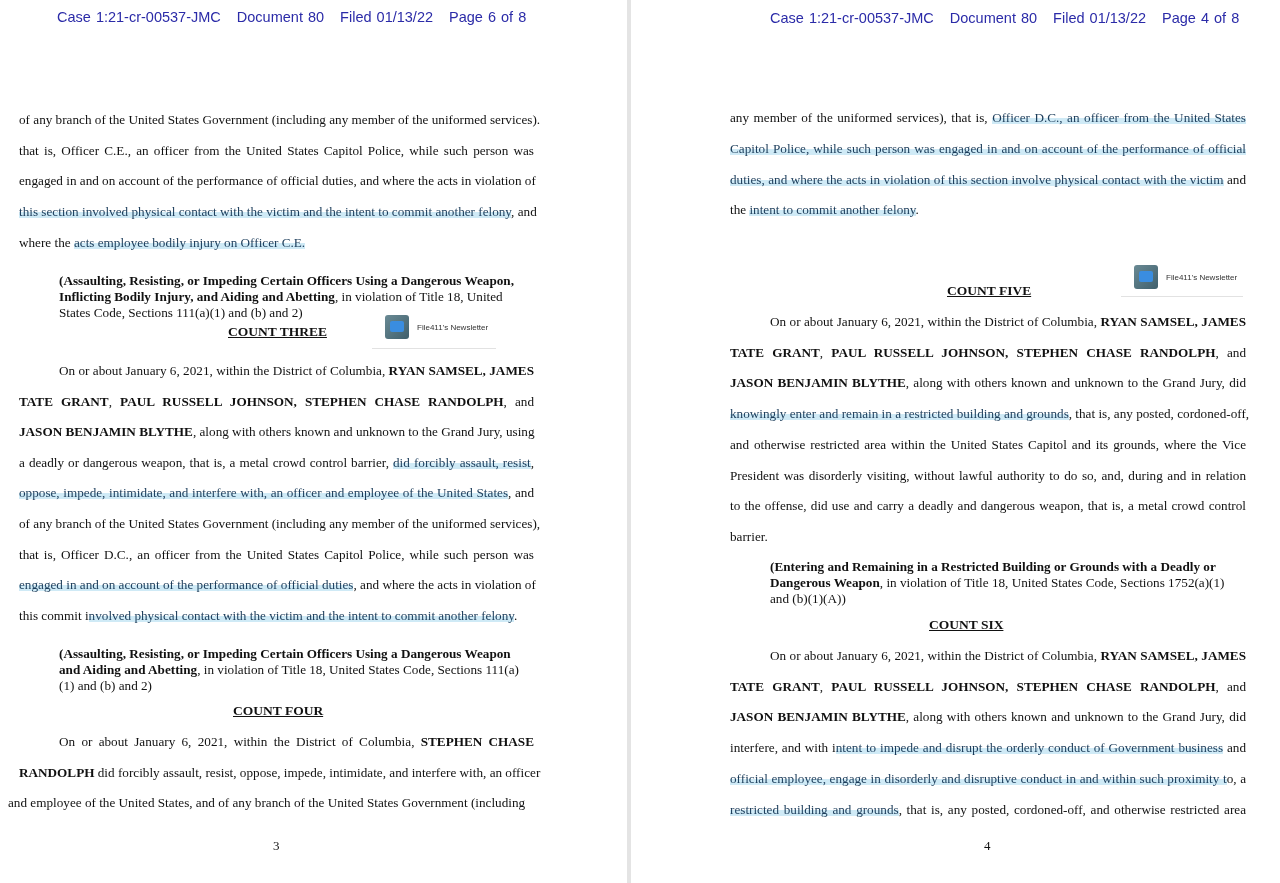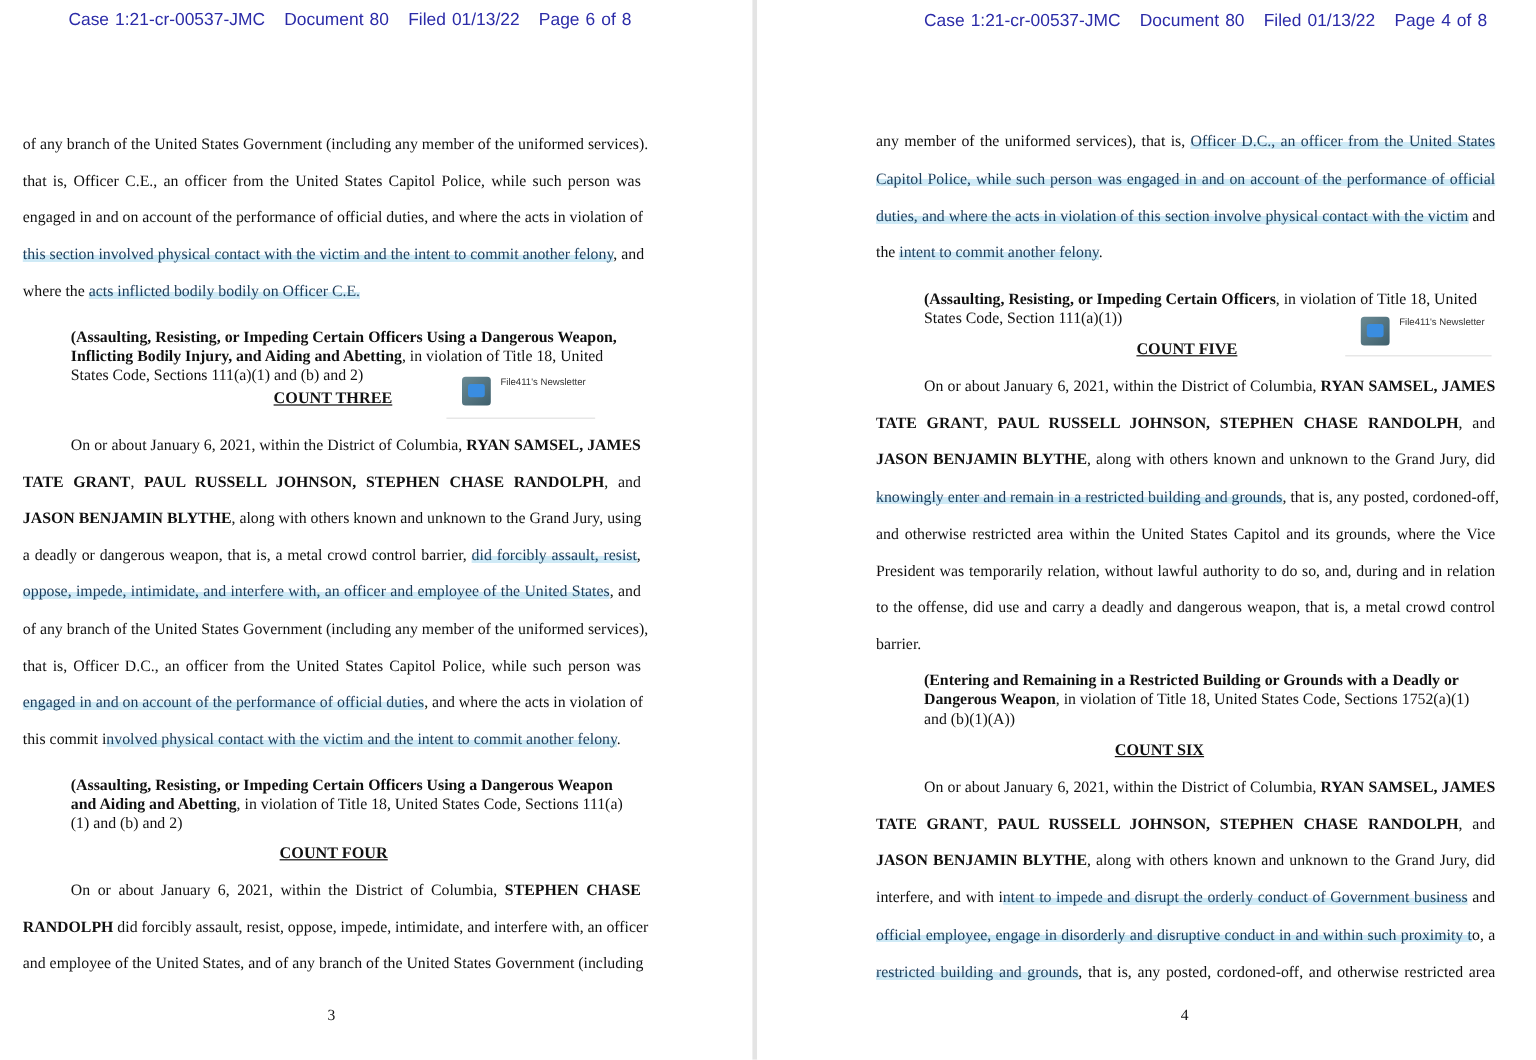--- a/index.html
+++ b/index.html
@@ -10,21 +10,21 @@
   .divider { position: absolute; left: 627px; top: 0; width: 4px; height: 883px; background: #e4e4e4; }
   .header { position: absolute; top: 9px; font-family: "Liberation Sans", sans-serif; font-size: 14.5px; color: #2b2ba8; white-space: nowrap; word-spacing: 1px; }
   .header span { margin-right: 11px; }
   .line { position: absolute; font-size: 13.2px; white-space: nowrap; line-height: 16px; }
   .just { text-align: justify; text-align-last: justify; }
   .hl { background: linear-gradient(to bottom, transparent 55%, #cfeaf6 55%, #cfeaf6 95%, transparent 95%); color: #1b3c5a; }
   b { font-weight: bold; }
   .caption { position: absolute; font-size: 13.2px; line-height: 16px; }
   .count-title { position: absolute; font-size: 13.5px; font-weight: bold; text-decoration: underline; white-space: nowrap; }
   .page-num { position: absolute; font-size: 13px; }
-  .newsletter { position: absolute; display: flex; align-items: flex-start; height: 26px; }
+  .newsletter { position: absolute; display: flex; align-items: center; height: 26px; }
   .newsletter .nl-icon { width: 24px; height: 24px; border-radius: 3px; background: linear-gradient(135deg, #6a8a94, #3f5f6c); position: relative; margin-right: 8px; }
   .newsletter .nl-icon::after { content: ""; position: absolute; left: 5px; top: 6px; width: 14px; height: 11px; background: #3a8de0; border-radius: 2px; }
   .newsletter .nl-label { font-family: "Liberation Sans", sans-serif; font-size: 8px; color: #333; }
   .newsletter-rule { position: absolute; height: 1px; background: #e2e2e2; }
 </style>
 </head>
 <body>
 
 <div class="page" id="page-left">
   <div class="header" style="left:57px;">
@@ -32,21 +32,21 @@
     <span>Document 80</span>
     <span>Filed 01/13/22</span>
     <span>Page 6 of 8</span>
   </div>
 
   <div>
       <div class="line just" style="left: 19px; width: 515px; top: 112px;"><span>of any branch of the United States Government (including any member of the uniformed services).</span></div>
       <div class="line just" style="left: 19px; width: 515px; top: 142.7px;"><span>that is, Officer C.E., an officer from the United States Capitol Police, while such person was</span></div>
       <div class="line just" style="left: 19px; width: 515px; top: 173.4px;"><span>engaged in and on account of the performance of official duties, and where the acts in violation of</span></div>
       <div class="line just" style="left: 19px; width: 515px; top: 204.1px;"><span class="hl">this section involved physical contact with the victim and the intent to commit another felony</span><span>, and</span></div>
-      <div class="line" style="left: 19px; width: 515px; top: 234.8px;"><span>where the </span><span class="hl">acts inflicted bodily bodily on Officer C.E.</span></div>
+      <div class="line" style="left: 19px; width: 515px; top: 234.8px;"><span>where the </span><span class="hl">acts employee bodily injury on Officer C.E.</span></div>
     </div>
 
   <div class="caption" style="left:59px; top:273px; width:475px;">
     <b>(Assaulting, Resisting, or Impeding Certain Officers Using a Dangerous Weapon, Inflicting Bodily Injury, and Aiding and Abetting</b><span>, in violation of Title 18, United States Code, Sections 111(a)(1) and (b) and 2)</span>
   </div>
 
   <div class="count-title" style="left:228px; top:324px;">COUNT THREE</div>
 
   <div class="newsletter" style="left:385px; top:314px;">
     <div class="nl-icon"></div>
@@ -68,21 +68,21 @@
 
   <div class="caption" style="left:59px; top:646px; width:475px;">
     <b>(Assaulting, Resisting, or Impeding Certain Officers Using a Dangerous Weapon and Aiding and Abetting</b><span>, in violation of Title 18, United States Code, Sections 111(a)(1) and (b) and 2)</span>
   </div>
 
   <div class="count-title" style="left:233px; top:703px;">COUNT FOUR</div>
 
   <div>
       <div class="line just" style="left: 59px; width: 475px; top: 734px;"><span>On or about January 6, 2021, within the District of Columbia, </span><b>STEPHEN CHASE</b></div>
       <div class="line just" style="left: 19px; width: 515px; top: 764.7px;"><b>RANDOLPH</b><span> did forcibly assault, resist, oppose, impede, intimidate, and interfere with, an officer</span></div>
-      <div class="line just" style="left: 19px; width: 515px; top: 795.4px;"><span>and employee of the United States, and of any branch of the United States Government (including</span></div>
+      <div class="line just" style="left: 8px; width: 515px; top: 795.4px;"><span>and employee of the United States, and of any branch of the United States Government (including</span></div>
     </div>
 
   <div class="page-num" style="left:273px; top:838px;">3</div>
 </div>
 
 <div class="divider"></div>
 
 <div class="page" id="page-right">
   <div class="header" style="left:139px; top:10px;">
     <span>Case 1:21-cr-00537-JMC</span>
@@ -91,39 +91,36 @@
     <span>Page 4 of 8</span>
   </div>
 
   <div>
       <div class="line just" style="left: 99px; width: 516px; top: 110px;"><span>any member of the uniformed services), that is, </span><span class="hl">Officer D.C., an officer from the United States</span></div>
       <div class="line just" style="left: 99px; width: 516px; top: 140.8px;"><span class="hl">Capitol Police, while such person was engaged in and on account of the performance of official</span></div>
       <div class="line just" style="left: 99px; width: 516px; top: 171.6px;"><span class="hl">duties, and where the acts in violation of this section involve physical contact with the victim</span><span> and</span></div>
       <div class="line" style="left: 99px; width: 516px; top: 202.4px;"><span>the </span><span class="hl">intent to commit another felony</span><span>.</span></div>
     </div>
 
-  <div class="caption" style="left:139px; top:241px; width:476px;">
-    <b>(Assaulting, Resisting, or Impeding Certain Officers</b><span>, in violation of Title 18, United States Code, Section 111(a)(1))</span>
-  </div>
 
   <div class="count-title" style="left:316px; top:283px;">COUNT FIVE</div>
 
   <div class="newsletter" style="left:503px; top:264px;">
     <div class="nl-icon"></div>
     <span class="nl-label">File411's Newsletter</span>
   </div>
   <div class="newsletter-rule" style="left:490px; top:296px; width:122px;"></div>
 
   <div>
       <div class="line just" style="left: 139px; width: 476px; top: 314px;"><span>On or about January 6, 2021, within the District of Columbia, </span><b>RYAN SAMSEL, JAMES</b></div>
       <div class="line just" style="left: 99px; width: 516px; top: 344.7px;"><b>TATE GRANT</b><span>, </span><b>PAUL RUSSELL JOHNSON, STEPHEN CHASE RANDOLPH</b><span>, and</span></div>
       <div class="line just" style="left: 99px; width: 516px; top: 375.4px;"><b>JASON BENJAMIN BLYTHE</b><span>, along with others known and unknown to the Grand Jury, did</span></div>
       <div class="line just" style="left: 99px; width: 516px; top: 406.1px;"><span class="hl">knowingly enter and remain in a restricted building and grounds</span><span>, that is, any posted, cordoned-off,</span></div>
       <div class="line just" style="left: 99px; width: 516px; top: 436.8px;"><span>and otherwise restricted area within the United States Capitol and its grounds, where the Vice</span></div>
-      <div class="line just" style="left: 99px; width: 516px; top: 467.5px;"><span>President was temporarily relation, without lawful authority to do so, and, during and in relation</span></div>
+      <div class="line just" style="left: 99px; width: 516px; top: 467.5px;"><span>President was disorderly visiting, without lawful authority to do so, and, during and in relation</span></div>
       <div class="line just" style="left: 99px; width: 516px; top: 498.2px;"><span>to the offense, did use and carry a deadly and dangerous weapon, that is, a metal crowd control</span></div>
       <div class="line" style="left: 99px; width: 516px; top: 528.9px;"><span>barrier.</span></div>
     </div>
 
   <div class="caption" style="left:139px; top:559px; width:476px;">
     <b>(Entering and Remaining in a Restricted Building or Grounds with a Deadly or Dangerous Weapon</b><span>, in violation of Title 18, United States Code, Sections 1752(a)(1) and (b)(1)(A))</span>
   </div>
 
   <div class="count-title" style="left:298px; top:617px;">COUNT SIX</div>
 

